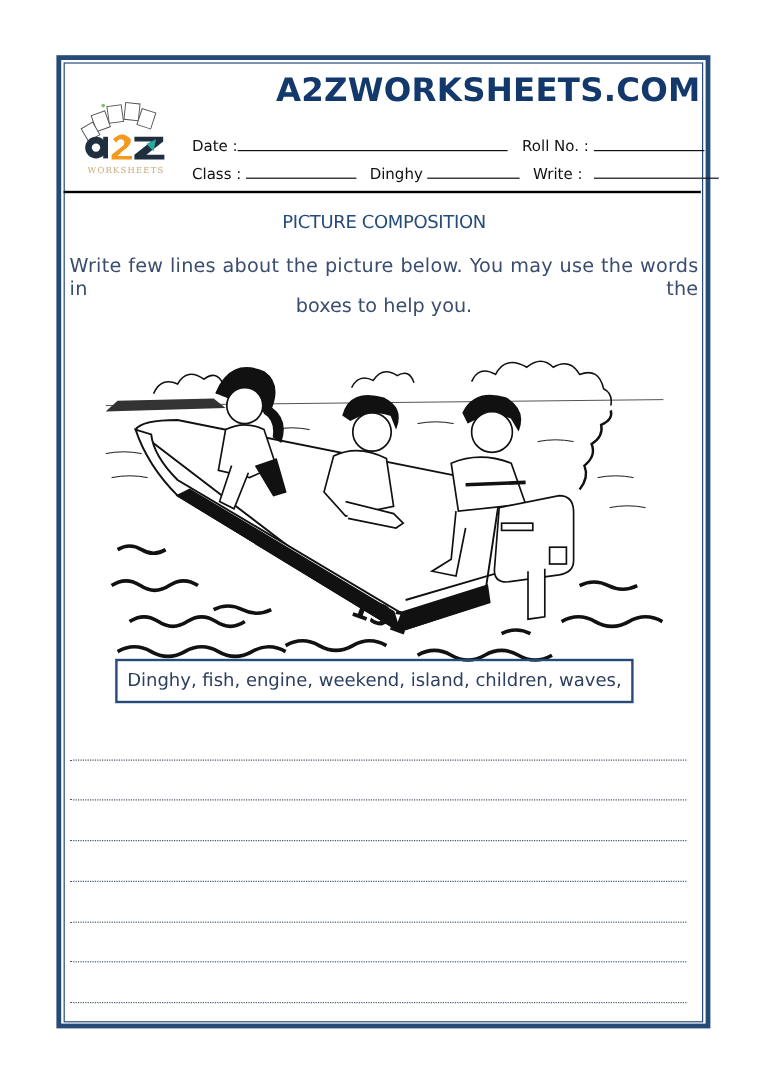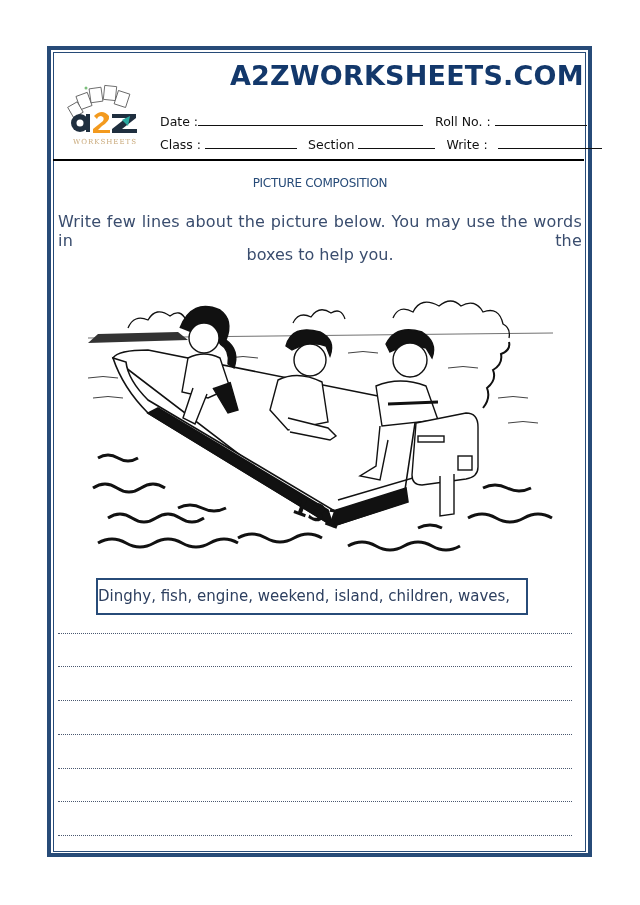--- a/index.html
+++ b/index.html
@@ -5,26 +5,26 @@
   html, body { margin: 0; padding: 0; background: #ffffff; }
   body { width: 640px; height: 905px; position: relative; overflow: hidden; font-family: "DejaVu Sans", sans-serif; }
   .outer { position: absolute; left: 47px; top: 46px; width: 537px; height: 803px; border: 4px solid #274b78; }
   .inner-frame { position: absolute; left: 53px; top: 52px; width: 533px; height: 800px; border: 1px solid #274b78; box-sizing: border-box; }
   .site-title { position: absolute; left: 200px; top: 60px; width: 345px; font-family: "DejaVu Sans", sans-serif; font-weight: bold; font-size: 27px; color: #13386b; letter-spacing: 0.2px; white-space: nowrap; margin-left: 30px; }
   .logo { position: absolute; left: 60px; top: 80px; width: 90px; height: 68px; }
   .field-row { position: absolute; left: 160px; font-family: "DejaVu Sans", sans-serif; font-size: 12.5px; color: #111; white-space: nowrap; }
   .field-row span { display: inline-block; }
   .blank { display: inline-block; border-bottom: 1px solid #111; height: 12px; vertical-align: baseline; }
   .divider { position: absolute; left: 53px; top: 159px; width: 531px; height: 2px; background: #000; }
-  .heading { position: absolute; left: 0; width: 640px; top: 176px; text-align: center; font-family: "DejaVu Sans", sans-serif; font-size: 12px; color: #274b78; letter-spacing: -0.3px; }
+  .heading { position: absolute; left: 0; width: 640px; top: 176px; text-align: center; font-family: "DejaVu Sans", sans-serif; font-size: 15px; color: #274b78; letter-spacing: -0.3px; }
   .instr { position: absolute; left: 58px; width: 524px; font-family: "DejaVu Sans", sans-serif; font-size: 16px; color: #3a4d6e; }
   .instr1 { top: 212px; text-align: justify; text-align-last: justify; letter-spacing: 0.2px; }
   .instr2 { top: 245px; text-align: center; }
   .picture { position: absolute; left: 88px; top: 288px; width: 465px; height: 275px; }
-  .wordbox { position: absolute; left: 96px; top: 578px; width: 432px; height: 37px; border: 2px solid #274b78; box-sizing: border-box; text-align: left; line-height: 33px; font-family: "DejaVu Sans", sans-serif; font-size: 15px; color: #2d3f5f; }
+  .wordbox { position: absolute; left: 96px; top: 549px; width: 432px; height: 37px; border: 2px solid #274b78; box-sizing: border-box; text-align: center; line-height: 33px; font-family: "DejaVu Sans", sans-serif; font-size: 15px; color: #2d3f5f; }
   .dotline { position: absolute; left: 58px; width: 514px; height: 0; border-top: 1.5px dotted #4a5870; }
 </style>
 </head>
 <body>
 
 <div class="outer"></div>
 <div class="inner-frame"></div>
 
 <svg class="logo" viewBox="0 0 90 68">
 
@@ -54,21 +54,21 @@
   <span>Date :</span><span class="blank" style="width:225px;"></span>
   <span style="width:4px"></span>
   <span>Roll No. :</span>
   <span class="blank" style="width:92px;"></span>
 </div>
 
 <div class="field-row" style="top:136px;">
   <span>Class :</span>
   <span class="blank" style="width:92px;"></span>
   <span style="width:3px"></span>
-  <span>Section</span>
+  <span>Dinghy</span>
   <span class="blank" style="width:77px;"></span>
   <span style="width:3px"></span>
   <span>Write :</span>
   <span class="blank" style="width:104px;margin-left:6px;"></span>
 </div>
 
 <div class="divider"></div>
 
 <div class="heading">PICTURE COMPOSITION</div>
 

